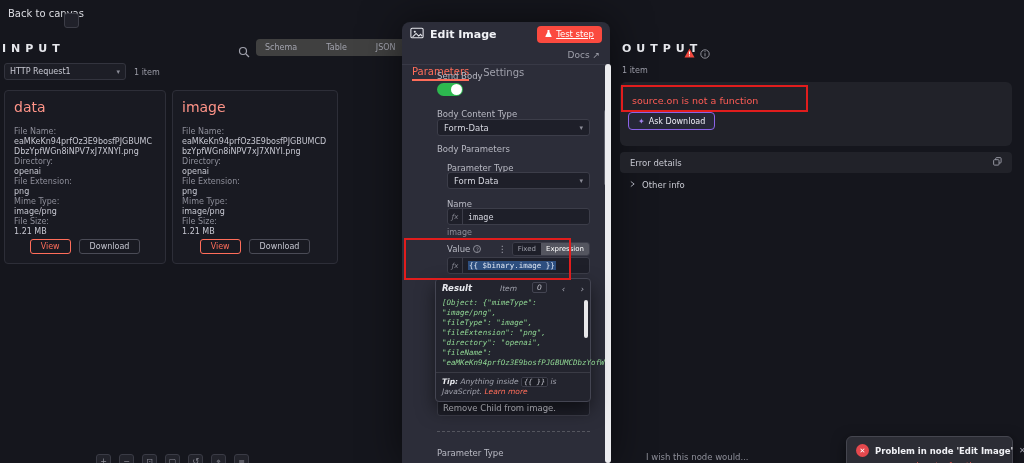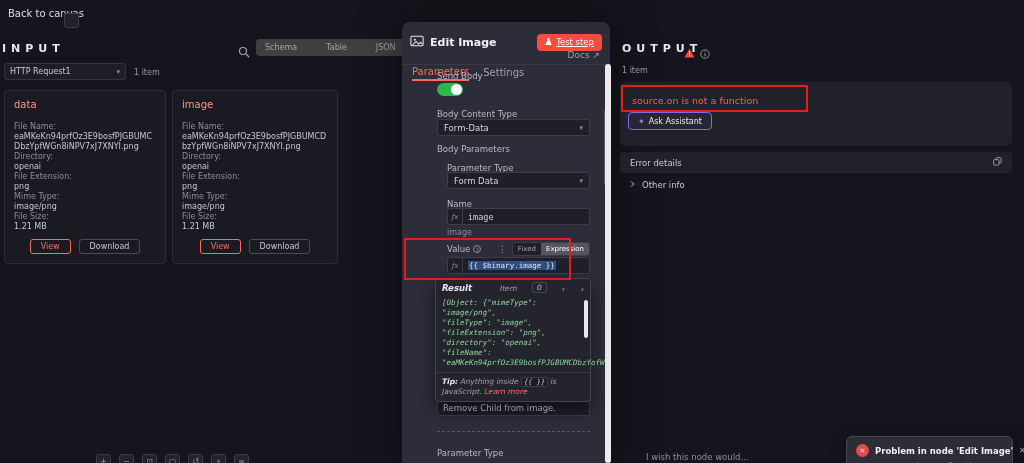--- a/index.html
+++ b/index.html
@@ -15,31 +15,31 @@
   .input-title { left:2px; top:42px; font-size:11px; font-weight:bold; letter-spacing:5px; color:#e6e7ec; }
   .search { left:238px; top:43px; width:12px; height:12px; cursor:pointer; }
   .tabs-pill { left:256px; top:39px; height:17px; background:#404040; border-radius:4px; display:flex; align-items:center; padding:2px; gap:15px; }
   .tab-item { font-size:8px; color:#a2a3ae; padding:1px 7px; border-radius:3px; cursor:pointer; white-space:nowrap; }
   .tab-item.active { background:#35363f; color:#e9eaef; }
   .src-select { left:4px; top:63px; width:122px; height:17px; background:#1d1e26; border:1px solid #33343e; border-radius:3px; display:flex; align-items:center; padding:0 5px; font-size:8px; color:#c8c9d2; cursor:pointer; }
   .caret { color:#8d8e98; font-size:7px; margin-left:auto; }
   .item-count { left:134px; top:68px; font-size:8px; color:#9a9ba6; }
 
   .card { top:90px; width:162px; height:174px; background:#191a22; border:1px solid #2d2e38; border-radius:4px; padding:8px 9px; }
-  .card-title { color:#ff9488; font-size:10px; margin-bottom:12px; }
+  .card-title { color:#ff9488; font-size:14px; margin-bottom:12px; }
   .fl { font-size:8px; line-height:10px; color:#8d8e99; }
   .fv { font-size:8px; line-height:10px; color:#c6c7d1; word-break:break-all; }
   .card-btns { position:absolute; left:0; right:0; bottom:9px; display:flex; justify-content:center; gap:8px; }
   .btn { font-size:8px; padding:2px 10px; border-radius:3px; background:transparent; cursor:pointer; white-space:nowrap; }
   .btn-view { border:1px solid #ff6d5a; color:#ff6d5a; }
   .btn-dl { border:1px solid #4a4b56; color:#c6c7d1; }
 
   
   .modal { left:402px; top:22px; width:208px; height:441px; background:#2c2d39; border-radius:8px 8px 0 0; box-shadow:0 0 40px rgba(0,0,0,.55); }
-  .modal-header { position:absolute; left:0; right:0; top:8px; height:24px; display:flex; align-items:center; padding:0 8px; gap:6px; }
+  .modal-header { position:absolute; left:0; right:0; top:0; height:24px; display:flex; align-items:center; padding:0 8px; gap:6px; }
   .modal-title { font-size:11px; font-weight:bold; color:#f0f1f5; }
   .test-btn { margin-left:auto; background:#fb4a3f; color:#fff; font-size:8.5px; padding:3px 8px; border-radius:4px; display:flex; align-items:center; gap:4px; cursor:pointer;text-decoration:underline; }
   .modal-tabs { position:absolute; left:0; right:0; top:24px; height:19px; display:flex; align-items:center; padding:0 10px; gap:14px; border-bottom:1px solid #383946; }
   .mtab { font-size:10px; color:#9fa0ab; cursor:pointer; height:100%; display:flex; align-items:center;margin-top:34px; }
   .mtab.active { color:#ff6d5a; border-bottom:2px solid #ff6d5a; }
   .docs { margin-left:auto; font-size:9px; color:#9fa0ab; cursor:pointer; }
   .modal-body { position:absolute; left:0; right:0; top:43px; bottom:0; }
   .lab { font-size:8.5px; color:#b9bac4; }
   .hint { font-size:8px; color:#8d8e99; }
   .inp { height:17px; background:#1e1f29; border:1px solid #3c3d49; border-radius:3px; display:flex; align-items:center; font-size:8.5px; color:#d4d5de; cursor:text; }
@@ -284,21 +284,21 @@
       <rect x="4.5" y="4.2" width="1" height="3.2" fill="#8d8e98"></rect>
       <rect x="4.5" y="2.2" width="1" height="1" fill="#8d8e98"></rect>
     </svg>
 </div>
 <div class="abs out-count">1 item</div>
 
 <div class="abs err-card">
   <div class="err-msg">source.on is not a function</div>
   <div class="ask-btn">
     <span class="spark">✦</span>
-    <span>Ask Assistant</span>
+    <span>Ask Download</span>
   </div>
 </div>
 
 <div class="abs errdet">
   <span>Error details</span>
   <span class="copyic">
     <svg viewBox="0 0 10 10" width="9" height="9">
         <rect x="3" y="0.7" width="6" height="6" rx="1" fill="none" stroke="#9fa0ab"></rect>
         <rect x="0.7" y="3" width="6" height="6" rx="1" fill="#212229" stroke="#9fa0ab"></rect>
       </svg>

